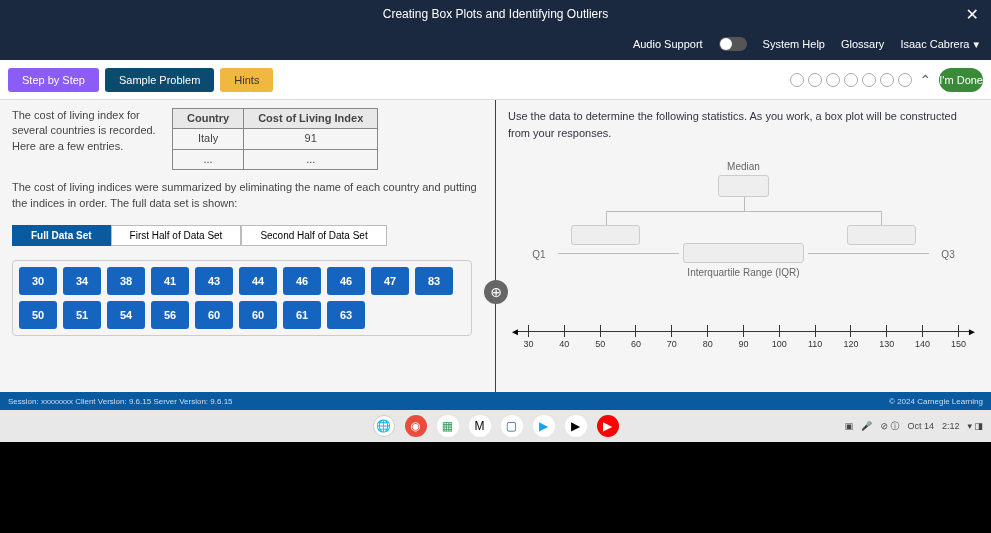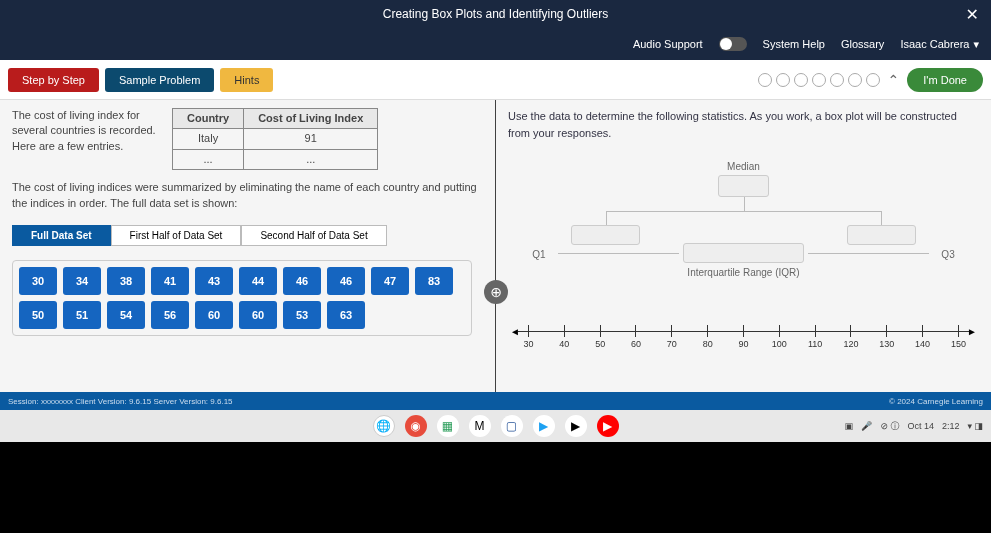--- a/index.html
+++ b/index.html
@@ -6,27 +6,27 @@
 body{background:#000;width:991px;height:533px;overflow:hidden}
 .screen{background:#f5f5f5;width:991px;height:392px;position:relative}
 .titlebar{background:#1a2840;color:#fff;height:28px;display:flex;align-items:center;justify-content:center;font-size:12px;position:relative}
 .titlebar .close{position:absolute;right:12px;font-size:16px;cursor:pointer}
 .topbar{background:#1a2840;height:32px;display:flex;align-items:center;justify-content:flex-end;padding:0 12px;gap:16px;color:#fff;font-size:11px}
 .topbar .user{display:flex;align-items:center;gap:4px}
 .toggle{width:28px;height:14px;background:#555;border-radius:7px;position:relative}
 .toggle::after{content:"";position:absolute;width:12px;height:12px;background:#fff;border-radius:50%;top:1px;left:1px}
 .navbar{background:#fff;height:40px;display:flex;align-items:center;padding:0 8px;gap:6px;border-bottom:1px solid #ddd}
 .navbtn{padding:6px 14px;border-radius:3px;font-size:11px;border:none;cursor:pointer}
-.nav-step{background:#b91c1c;color:#fff}
+.nav-step{background:#8b5cf6;color:#fff}
 .nav-sample{background:#0c4a6e;color:#fff}
 .nav-hints{background:#f0b840;color:#333}
 .progress{margin-left:auto;display:flex;gap:4px;align-items:center}
 .progress .dot{width:14px;height:14px;border:1.5px solid #aaa;border-radius:50%}
 .progress .caret{font-size:14px;color:#666;margin:0 4px}
-.done{background:#3a8a3a;color:#fff;padding:6px 16px;border-radius:14px;font-size:11px;border:none}
+.done{background:#3a8a3a;color:#fff;padding:6px 0;border-radius:14px;font-size:11px;border:none}
 .content{display:flex;height:calc(100% - 100px)}
 .left,.right{flex:1;padding:8px 12px;position:relative}
 .left{border-right:1px solid #404040}
 .intro{font-size:11px;color:#444;margin-bottom:8px;line-height:1.4;display:flex;gap:10px}
 .intro-text{flex:0 0 150px}
 table.data{border-collapse:collapse;font-size:11px}
 table.data th,table.data td{border:1px solid #888;padding:2px 14px;text-align:center}
 table.data th{background:#e8e8e8;font-weight:bold}
 .summary{font-size:11px;color:#444;margin-top:10px;line-height:1.4}
 .tabs{display:flex;margin-top:14px;font-size:10px}
@@ -128,21 +128,21 @@
         <div class="chip">46</div>
         <div class="chip">46</div>
         <div class="chip">47</div>
         <div class="chip">83</div>
         <div class="chip">50</div>
         <div class="chip">51</div>
         <div class="chip">54</div>
         <div class="chip">56</div>
         <div class="chip">60</div>
         <div class="chip">60</div>
-        <div class="chip">53</div>
+        <div class="chip">61</div>
         <div class="chip">63</div>
       </div>
     </div>
 
     <div class="right">
       <div class="divider-btn">⊕</div>
       <div class="prompt">Use the data to determine the following statistics. As you work, a box plot will be constructed from your responses.</div>
 
       <div class="boxplot-diagram">
         <div class="diag-label" style="top:0;left:50%;transform:translateX(-50%)">Median</div>

